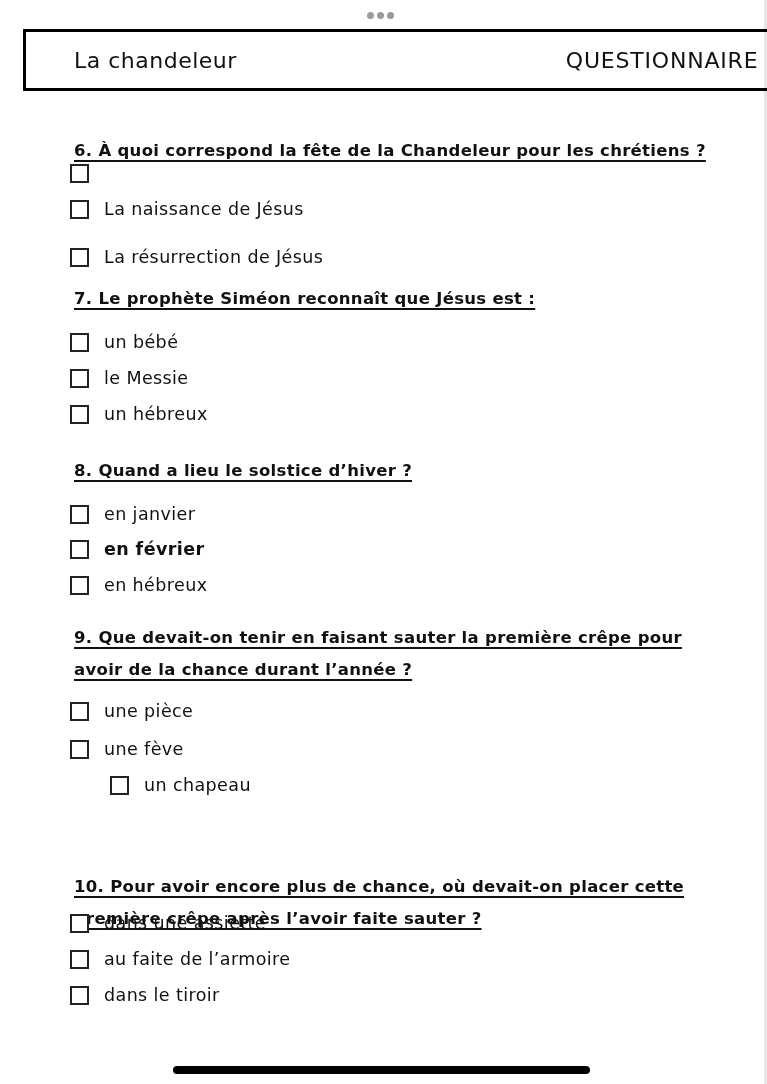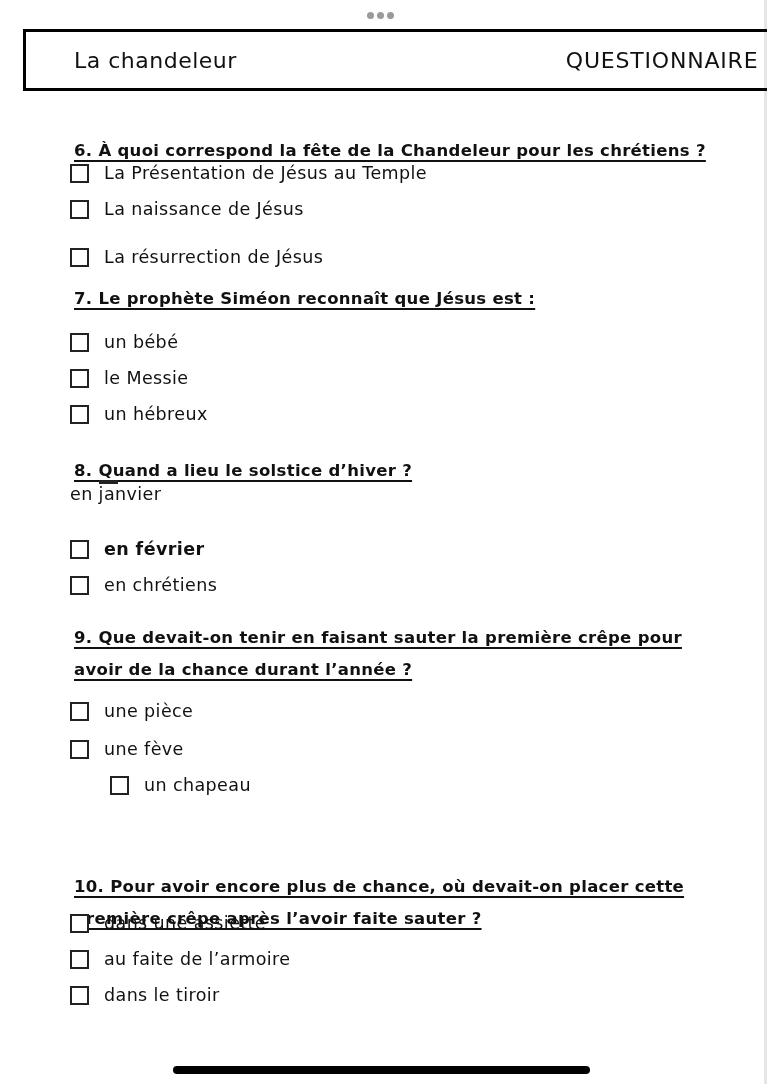--- a/index.html
+++ b/index.html
@@ -52,21 +52,20 @@
 <div class="header-box">
   <span class="header-title">La chandeleur</span>
   <span class="header-right">QUESTIONNAIRE 3</span>
 </div>
 
 <div class="content">
 
   <div class="question" style="top:115px;margin-top:20px;">6. À quoi correspond la fête de la Chandeleur pour les chrétiens ?</div>
   <div class="option" style="top:161px;">
     <div class="checkbox"></div>
-    <span class="option-label">La Présentation de Jésus au Temple</span>
   </div>
   <div class="option" style="top:197px;">
     <div class="checkbox"></div>
     <span class="option-label">La naissance de Jésus</span>
   </div>
   <div class="option" style="top:245px;">
     <div class="checkbox"></div>
     <span class="option-label">La résurrection de Jésus</span>
   </div>
 
@@ -78,31 +77,31 @@
   <div class="option" style="top:366px;">
     <div class="checkbox"></div>
     <span class="option-label">le Messie</span>
   </div>
   <div class="option" style="top:402px;">
     <div class="checkbox"></div>
     <span class="option-label">un hébreux</span>
   </div>
 
   <div class="question" style="top:455px;">8. Quand a lieu le solstice d’hiver ?</div>
-  <div class="option" style="top:480px;flex-direction:column;">
+  <div class="option" style="top:502px;">
     <div class="checkbox"></div>
     <span class="option-label">en janvier</span>
   </div>
   <div class="option" style="top:537px;font-weight:bold;">
     <div class="checkbox"></div>
     <span class="option-label">en février</span>
   </div>
   <div class="option" style="top:573px;">
     <div class="checkbox"></div>
-    <span class="option-label">en chrétiens</span>
+    <span class="option-label">en hébreux</span>
   </div>
 
   <div class="question" style="top:622px;">9. Que devait-on tenir en faisant sauter la première crêpe pour avoir de la chance durant l’année ?</div>
   <div class="option" style="top:699px;">
     <div class="checkbox"></div>
     <span class="option-label">une pièce</span>
   </div>
   <div class="option" style="top:737px;">
     <div class="checkbox"></div>
     <span class="option-label">une fève</span>

